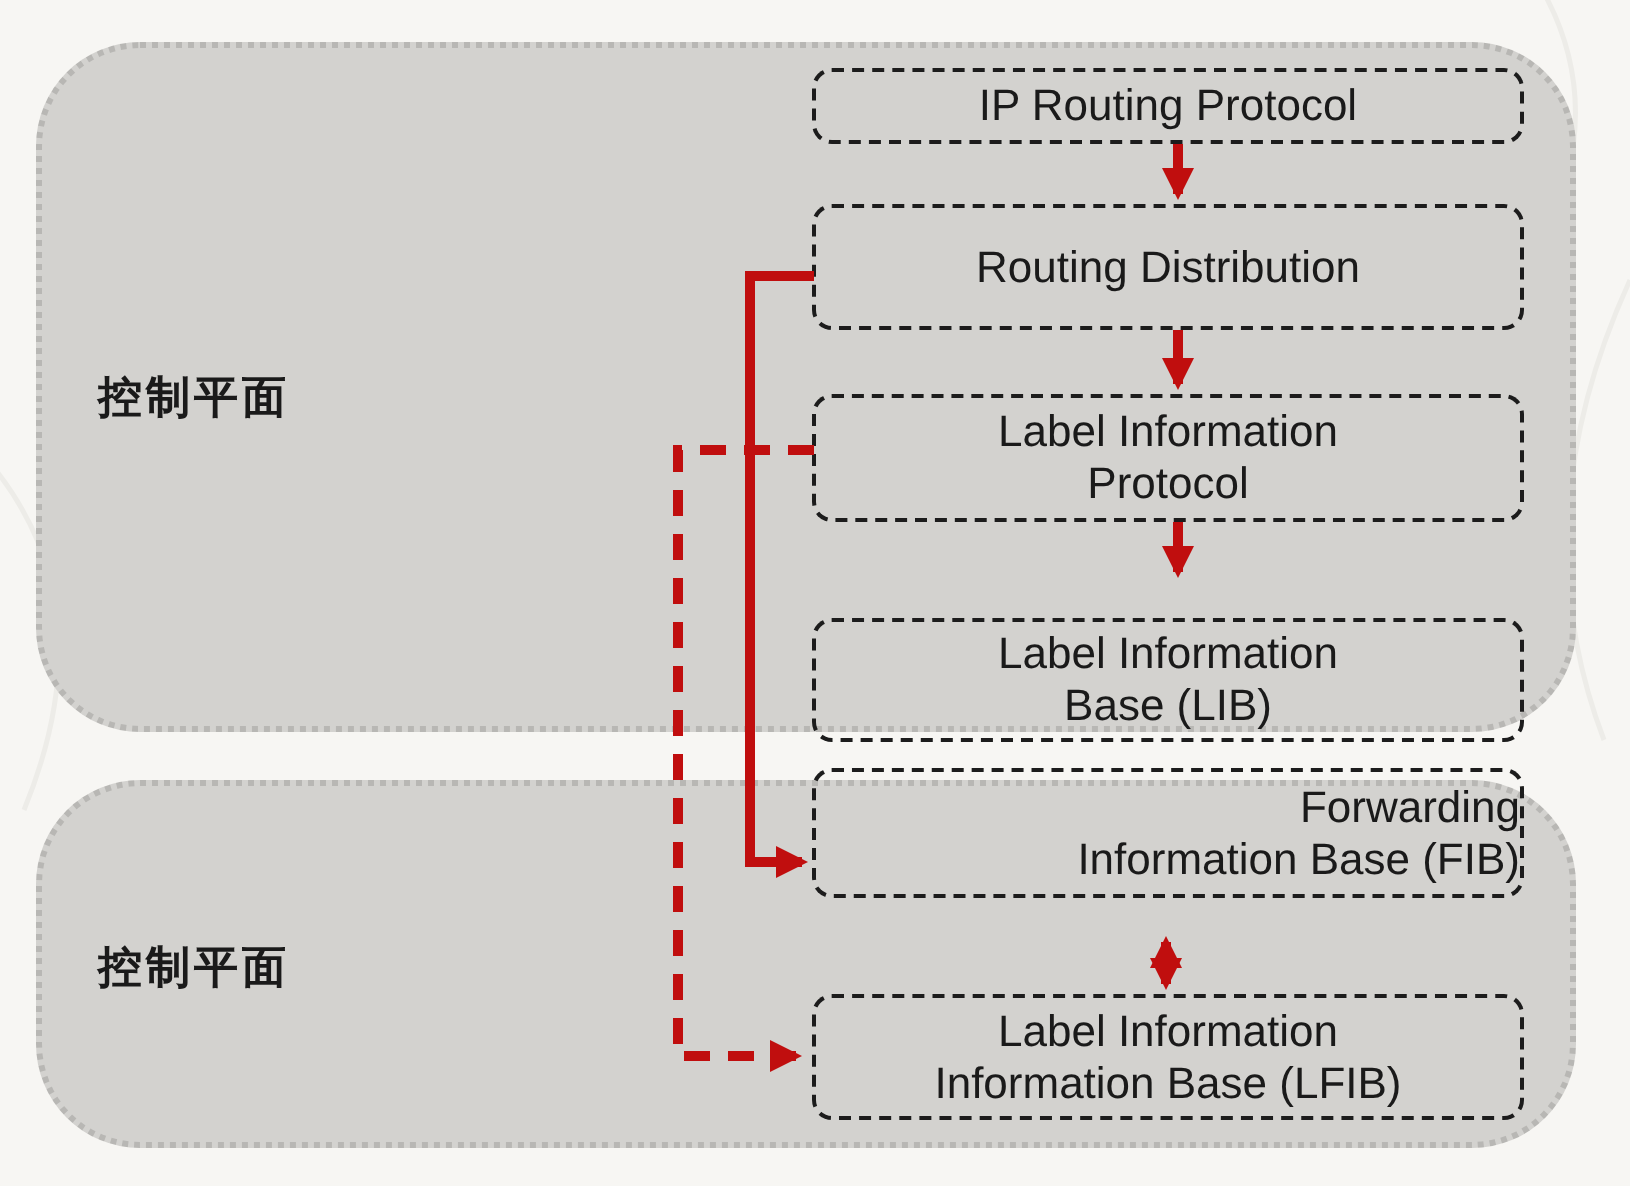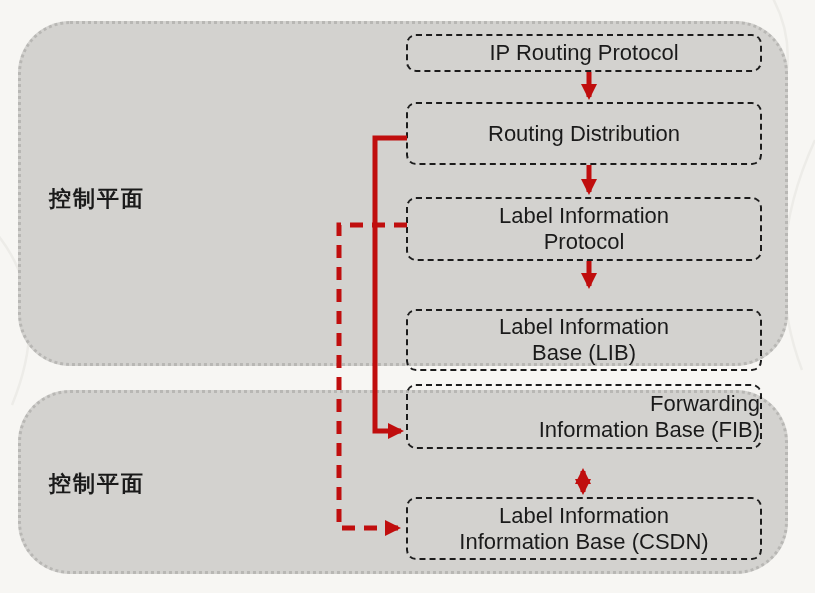--- a/index.html
+++ b/index.html
@@ -140,21 +140,21 @@
     <span class="nline">Base (LIB)</span>
   </div>
 
   <div class="node node-fib">
     <span class="nline">Forwarding</span>
     <span class="nline">Information Base (FIB)</span>
   </div>
 
   <div class="node node-lfib">
     <span class="nline">Label Information</span>
-    <span class="nline">Information Base (CSDN)</span>
+    <span class="nline">Information Base (LFIB)</span>
   </div>
 
   <svg class="connectors" viewBox="0 0 815 593">
     <defs>
       <marker id="arr" markerUnits="userSpaceOnUse" markerWidth="18" markerHeight="18" refX="13" refY="8" orient="auto-start-reverse">
         <path class="arrowhead" d="M0,0 L16,8 L0,16 Z"></path>
       </marker>
     </defs>
 
     <line x1="589" y1="72" x2="589" y2="97" marker-end="url(#arr)"></line>

